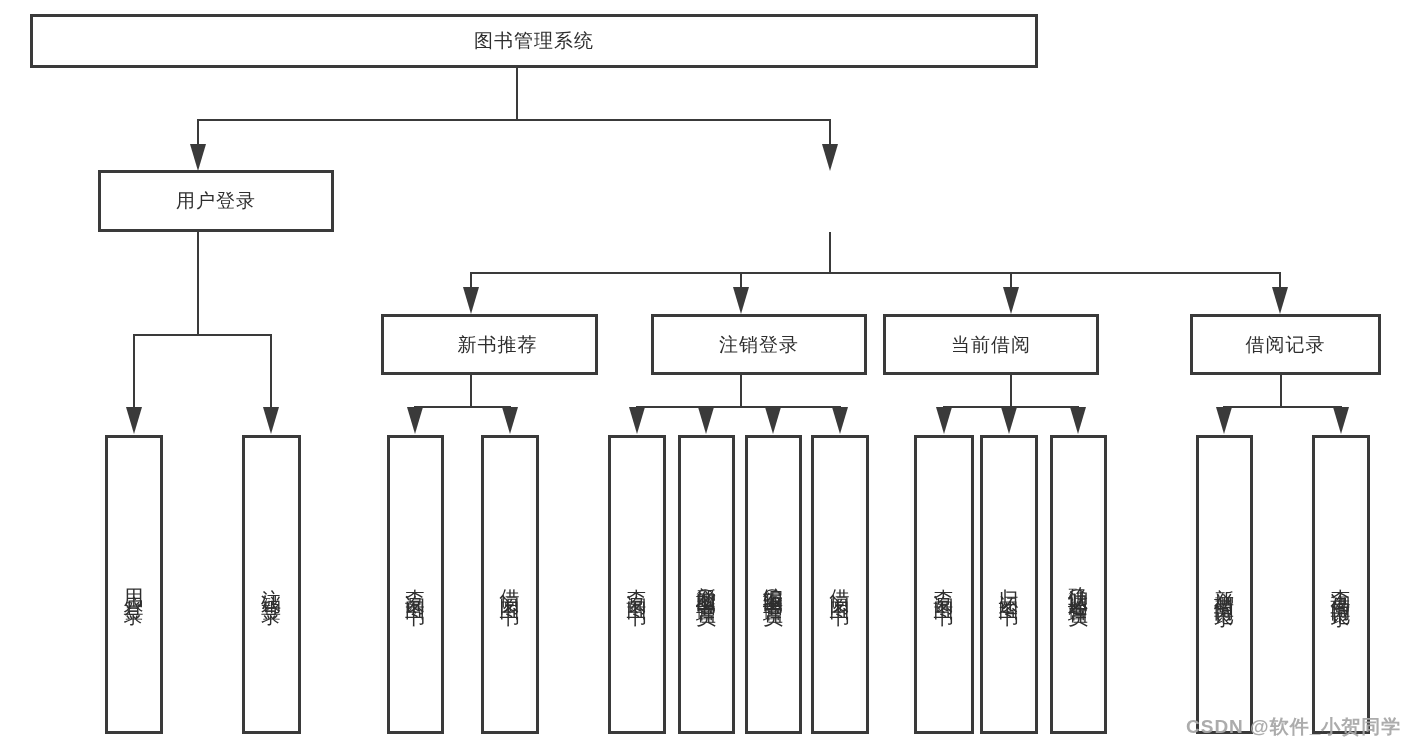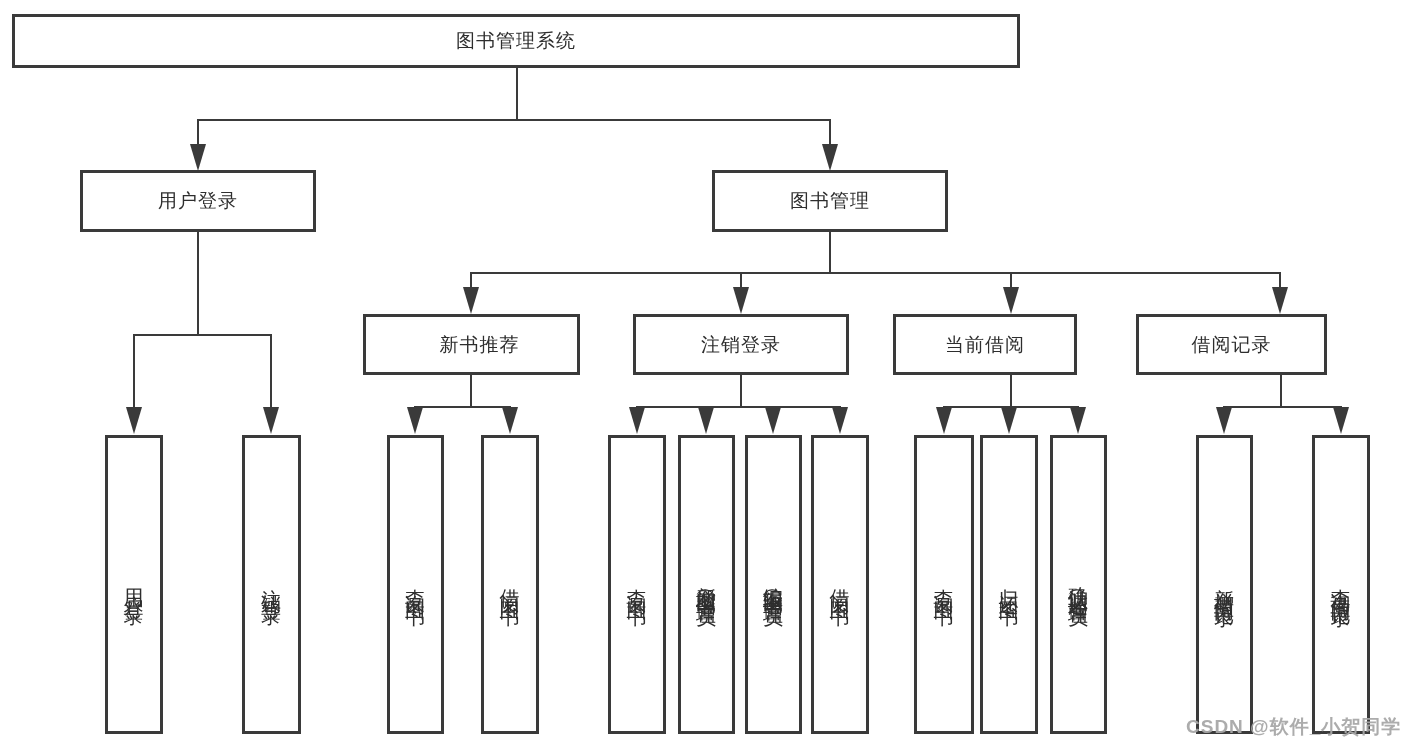--- a/index.html
+++ b/index.html
@@ -19,20 +19,21 @@
     box-sizing: border-box;
     background: #ffffff;
     border: 3px solid #3a3a3a;
     display: flex;
     align-items: center;
     justify-content: center;
     font-size: 19px;
     color: #2e2e2e;
     letter-spacing: 1px;
     z-index: 2;
+    margin-left: 18px;
   }
   .leaf {
     position: absolute;
     box-sizing: border-box;
     top: 435px;
     height: 299px;
     background: #ffffff;
     border: 3px solid #3a3a3a;
     display: flex;
     align-items: center;
@@ -91,23 +92,20 @@
 
   <div class="vline" style="left:516px; top:68px; height:53px;"></div>
   <div class="hline" style="left:197px; top:119px; width:634px;"></div>
   <div class="vline" style="left:197px; top:119px; height:32px;"></div>
   <div class="ah" style="left:190px; top:144px;"></div>
   <div class="vline" style="left:829px; top:119px; height:32px;"></div>
   <div class="ah" style="left:822px; top:144px;"></div>
 
   <div class="node" style="left:80px; top:170px; width:236px; height:62px;">
     <span>用户登录</span>
-  </div>
-  <div class="node" style="left:712px; top:170px; width:236px; height:62px;">
-    <span>图书管理</span>
   </div>
 
   <div class="vline" style="left:197px; top:232px; height:104px;"></div>
   <div class="hline" style="left:133px; top:334px; width:139px;"></div>
   <div class="vline" style="left:133px; top:334px; height:78px;"></div>
   <div class="ah" style="left:126px; top:407px;"></div>
   <div class="vline" style="left:270px; top:334px; height:78px;"></div>
   <div class="ah" style="left:263px; top:407px;"></div>
 
   <div class="vline" style="left:829px; top:232px; height:42px;"></div>
@@ -120,24 +118,24 @@
   <div class="ah" style="left:1003px; top:287px;"></div>
   <div class="vline" style="left:1279px; top:272px; height:22px;"></div>
   <div class="ah" style="left:1272px; top:287px;"></div>
 
   <div class="node" style="left:363px; top:314px; width:217px; height:61px;padding-left:16px;">
     <span>新书推荐</span>
   </div>
   <div class="node" style="left:633px; top:314px; width:216px; height:61px;">
     <span>注销登录</span>
   </div>
-  <div class="node" style="left:893px; top:314px; width:184px; height:61px;">
+  <div class="node" style="left:865px; top:314px; width:216px; height:61px;">
     <span>当前借阅</span>
   </div>
-  <div class="node" style="left:1136px; top:314px; width:191px; height:61px;">
+  <div class="node" style="left:1172px; top:314px; width:191px; height:61px;">
     <span>借阅记录</span>
   </div>
 
   <div class="vline" style="left:470px; top:375px; height:33px;"></div>
   <div class="hline" style="left:415px; top:406px; width:96px;"></div>
   <div class="vline" style="left:414px; top:406px; height:18px;"></div>
   <div class="ah" style="left:407px; top:407px;"></div>
   <div class="vline" style="left:509px; top:406px; height:18px;"></div>
   <div class="ah" style="left:502px; top:407px;"></div>
 

